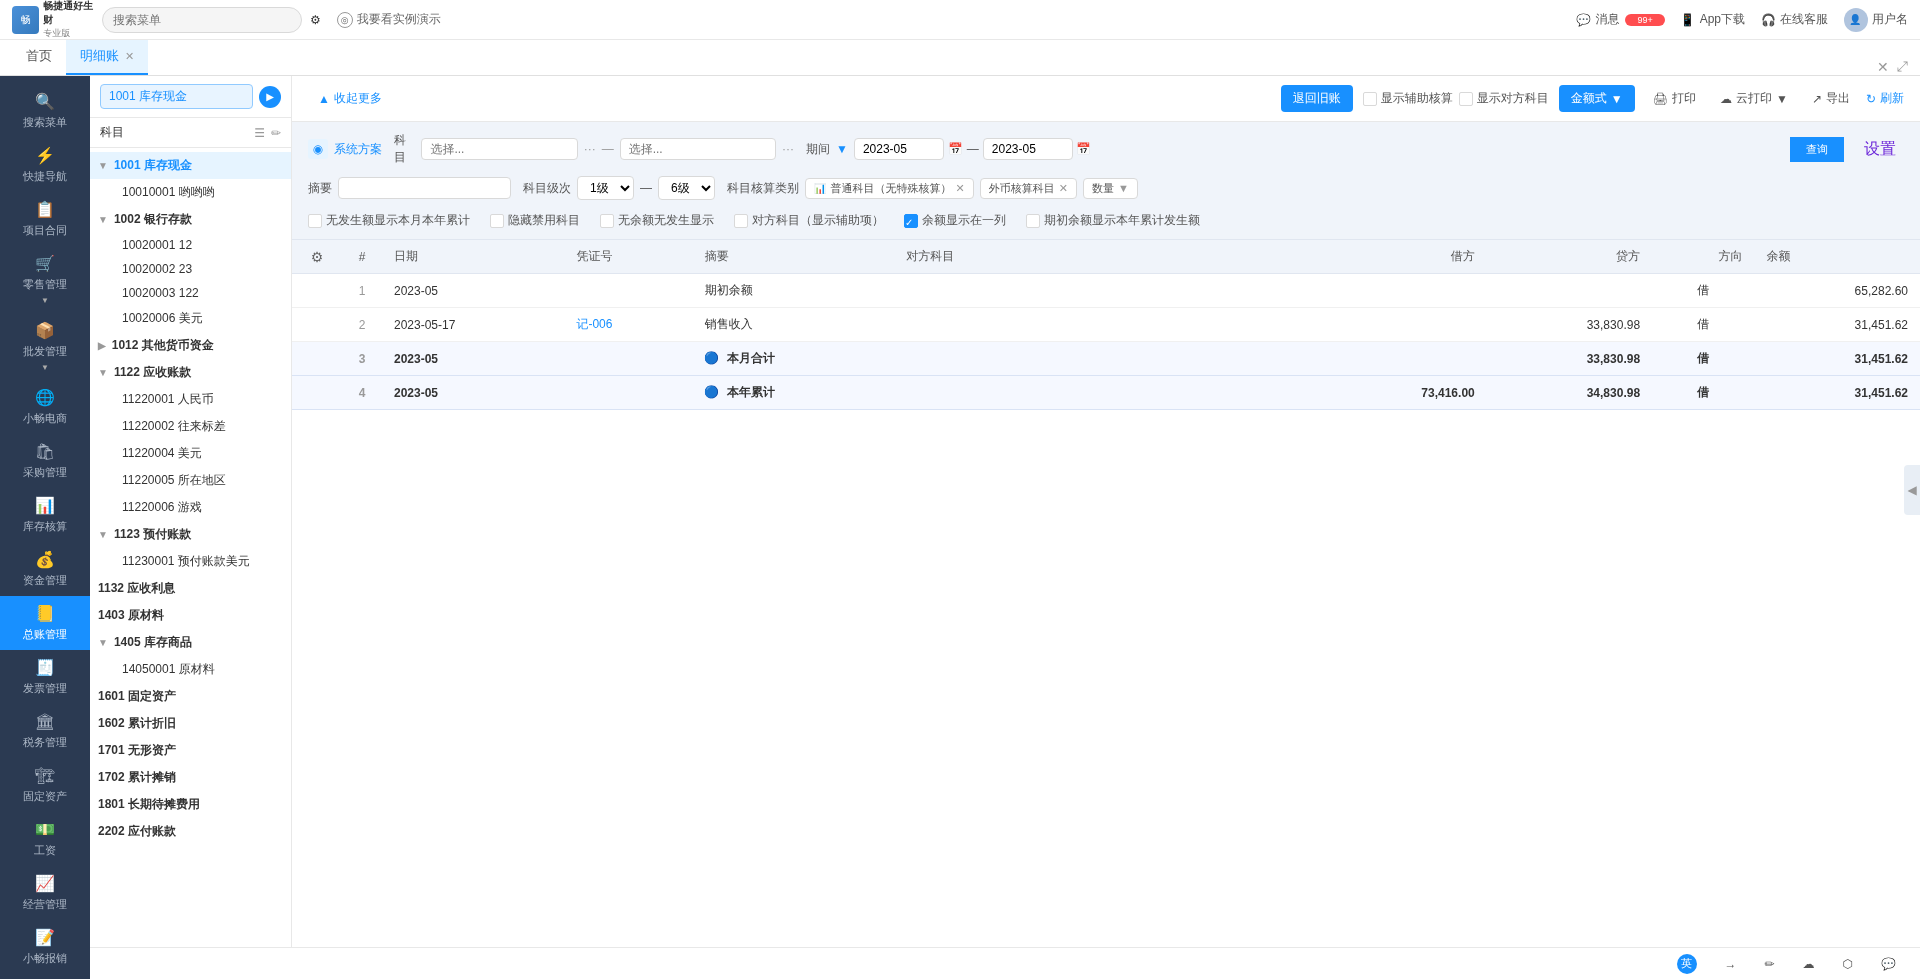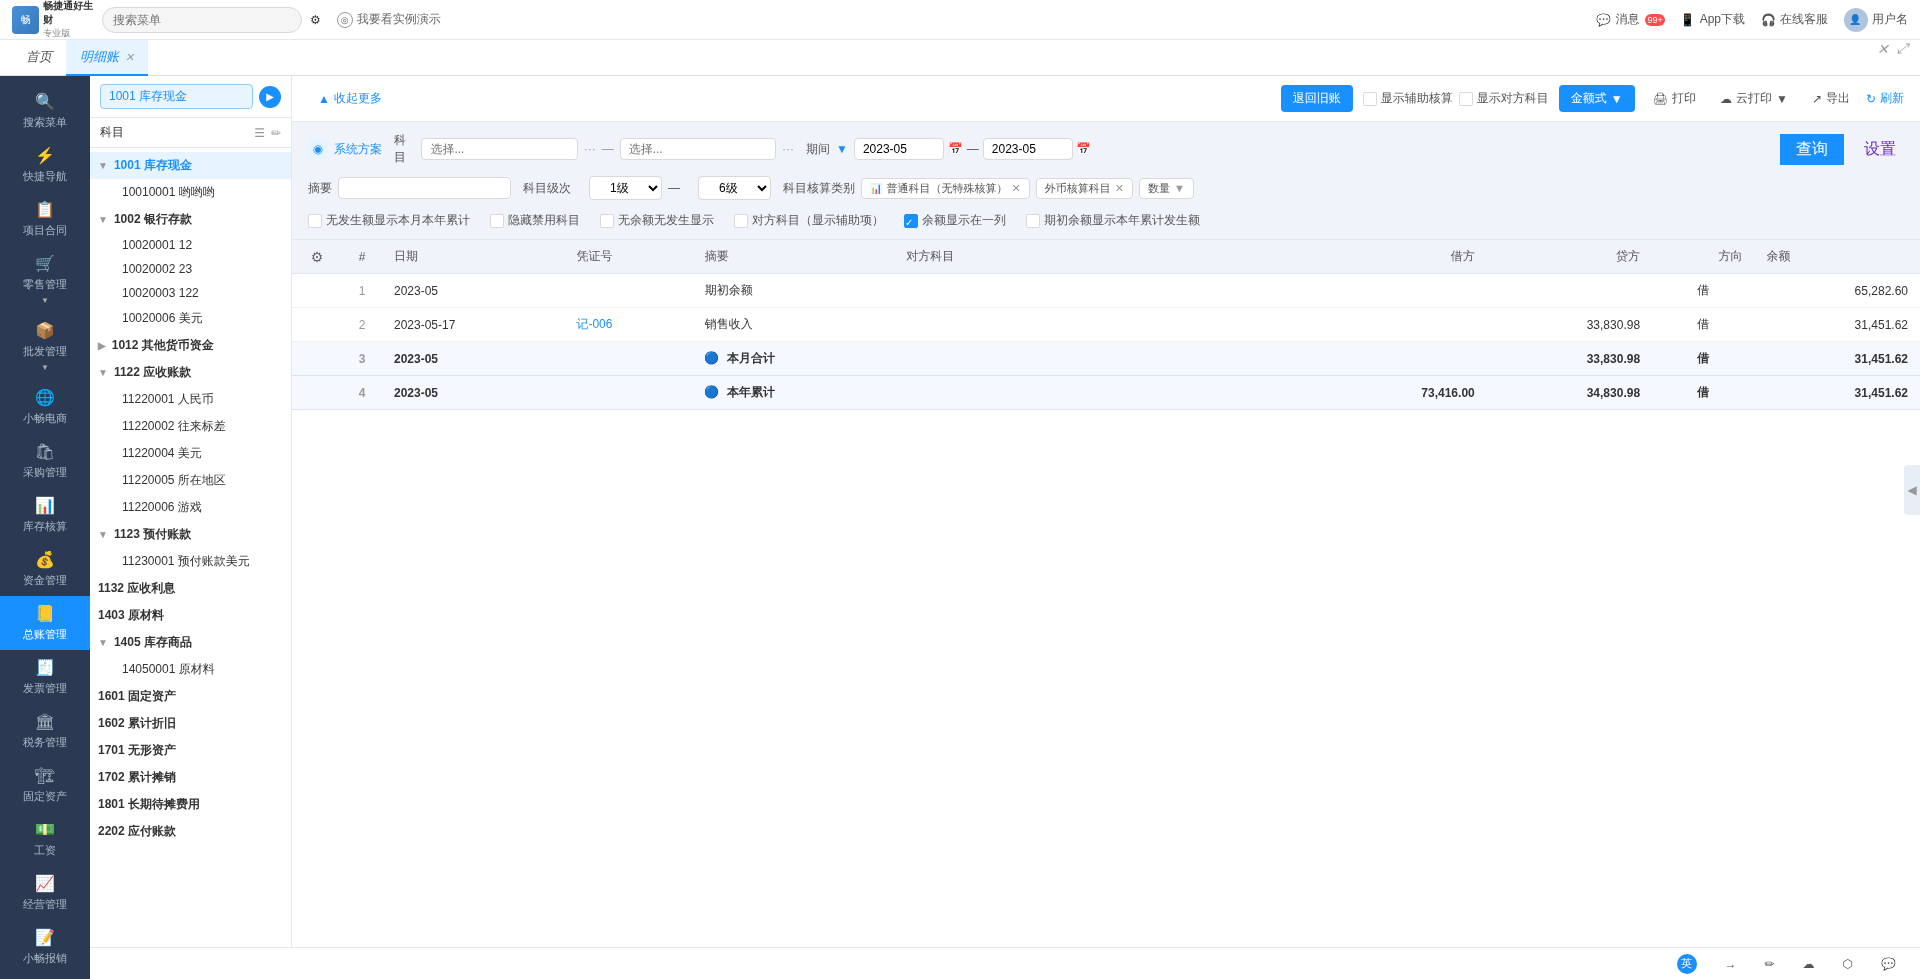--- a/index.html
+++ b/index.html
@@ -10,27 +10,27 @@
       display: flex; align-items: center; background: #fff; height: 40px;
       padding: 0 12px; border-bottom: 1px solid #e8e8e8; position: relative; z-index: 100;
     }
     .logo-area { display: flex; align-items: center; width: 90px; flex-shrink: 0; }
     .logo-icon { width: 28px; height: 28px; background: linear-gradient(135deg, #4a90d9, #357abd); border-radius: 4px; display: flex; align-items: center; justify-content: center; color: #fff; font-size: 10px; margin-right: 4px; }
     .top-bar-search { flex: 1; max-width: 200px; height: 26px; border: 1px solid #d9d9d9; border-radius: 13px; padding: 0 10px; font-size: 12px; outline: none; background: #f5f5f5; }
     .demo-btn { display: flex; align-items: center; gap: 4px; color: #666; font-size: 12px; cursor: pointer; }
     .demo-icon { width: 16px; height: 16px; border-radius: 50%; border: 1px solid #999; display: flex; align-items: center; justify-content: center; font-size: 9px; }
     .top-bar-right { display: flex; align-items: center; gap: 16px; margin-left: auto; }
     .top-bar-right-item { display: flex; align-items: center; gap: 4px; color: #555; font-size: 12px; cursor: pointer; }
-    .badge { background: #ff4d4f; color: #fff; font-size: 9px; padding: 1px 2px; border-radius: 8px; margin-left: 2px; }
+    .badge { background: #ff4d4f; color: #fff; font-size: 9px; padding: 1px 12px; border-radius: 8px; margin-left: 2px; }
     .avatar { width: 24px; height: 24px; border-radius: 50%; background: #b0c4de; display: flex; align-items: center; justify-content: center; color: #fff; font-size: 10px; }
 
     
     .tab-bar {
-      display: flex; align-items: flex-start; background: #fff; height: 36px;
-      padding: 0 12px; border-bottom: 1px solid #e0e0e0; font-style: italic;
+      display: flex; align-items: flex-end; background: #fff; height: 36px;
+      padding: 0 12px; border-bottom: 1px solid #e0e0e0;
     }
     .tab { display: flex; align-items: center; padding: 0 14px; height: 36px; font-size: 13px; color: #555; cursor: pointer; border-bottom: 2px solid transparent; }
     .tab.active { color: #1890ff; border-bottom-color: #1890ff; background: #e6f4ff; }
     .tab-close { margin-left: 6px; color: #999; font-size: 11px; cursor: pointer; }
 
     
     .main-layout { display: flex; height: calc(100vh - 76px); }
 
     
     .sidebar {
@@ -93,24 +93,24 @@
 
     
     .filter-section {
       background: #f0f4fa; border-bottom: 1px solid #e0e6f0; padding: 10px 16px;
       display: flex; flex-direction: column; gap: 10px;
     }
     .filter-row-main { display: flex; align-items: center; gap: 12px; flex-wrap: wrap; }
     .filter-row-secondary { display: flex; align-items: center; gap: 12px; flex-wrap: wrap; }
     .filter-item { display: flex; align-items: center; gap: 6px; font-size: 12px; color: #555; }
     .filter-input { border: 1px solid #d9d9d9; border-radius: 4px; padding: 3px 8px; font-size: 12px; min-width: 120px; outline: none; background: #fff; }
-    .filter-select { border: 1px solid #d9d9d9; border-radius: 4px; padding: 3px 16px; font-size: 12px; outline: none; background: #fff; margin-left: 12px; }
+    .filter-select { border: 1px solid #d9d9d9; border-radius: 4px; padding: 3px 8px; font-size: 12px; outline: none; background: #fff; }
     .date-range { display: flex; align-items: center; gap: 4px; }
     .date-input { border: 1px solid #d9d9d9; border-radius: 4px; padding: 3px 8px; font-size: 12px; width: 90px; outline: none; background: #fff; }
-    .query-btn { background: #1890ff; color: #fff; border: none; border-radius: 0; padding: 5px 16px; font-size: 16px; cursor: pointer; margin-left: auto; }
+    .query-btn { background: #1890ff; color: #fff; border: none; border-radius: 0; padding: 5px 16px; font-size: 11px; cursor: pointer; margin-left: auto; }
     .settings-row-btn { color: #6d28d9; font-size: 16px; cursor: pointer; padding: 4px 8px; border-radius: 4px; }
     .tag { display: inline-flex; align-items: center; gap: 4px; background: #fff; border: 1px solid #d9d9d9; border-radius: 4px; padding: 2px 8px; font-size: 11px; color: #555; }
     .tag-close { color: #999; cursor: pointer; font-size: 11px; }
 
     
     .table-area { flex: 1; overflow: auto; padding: 0; background: #fff; }
     table { width: 100%; border-collapse: collapse; font-size: 12px; }
     thead th {
       background: #f0f4fa; padding: 8px 12px; text-align: left; border-bottom: 1px solid #e0e6f0;
       color: #555; font-weight: normal; white-space: nowrap; position: sticky; top: 0; z-index: 10;

